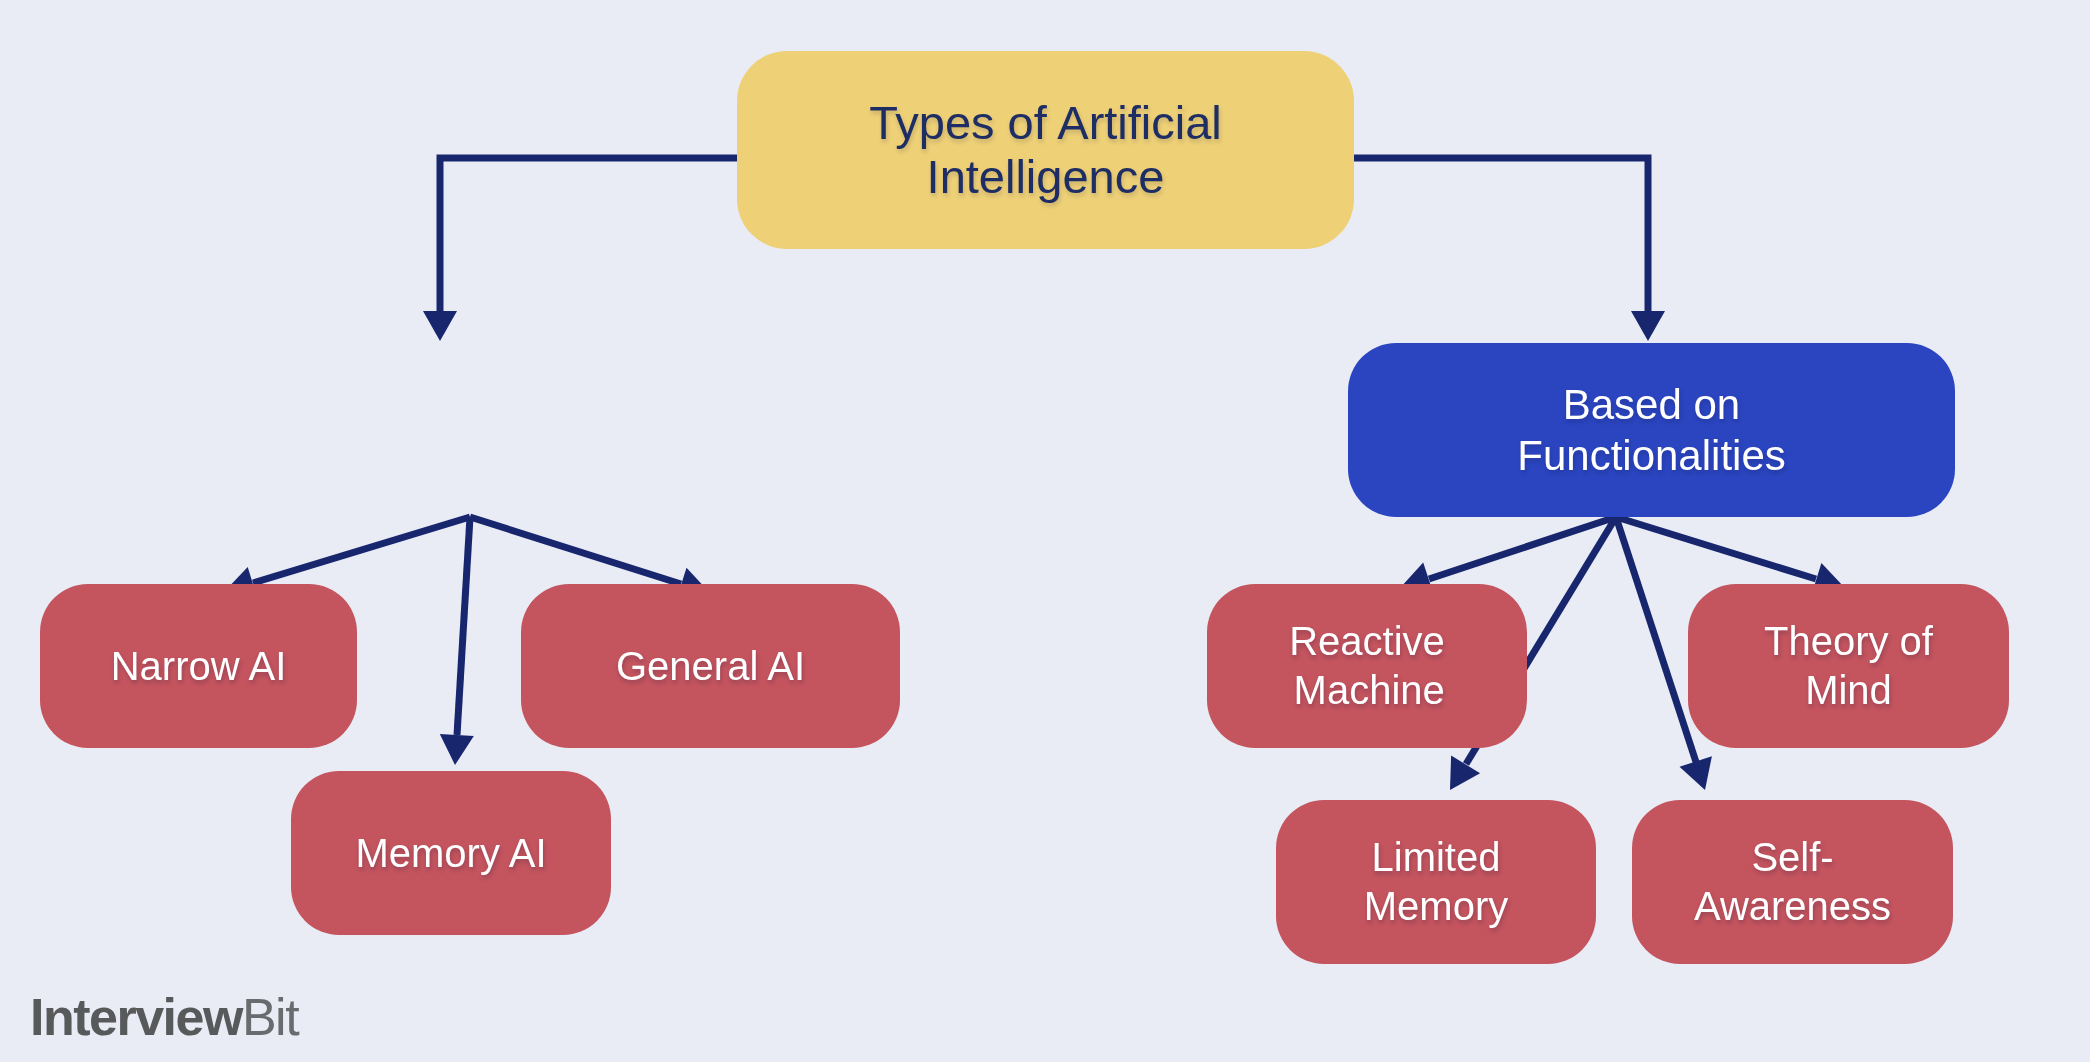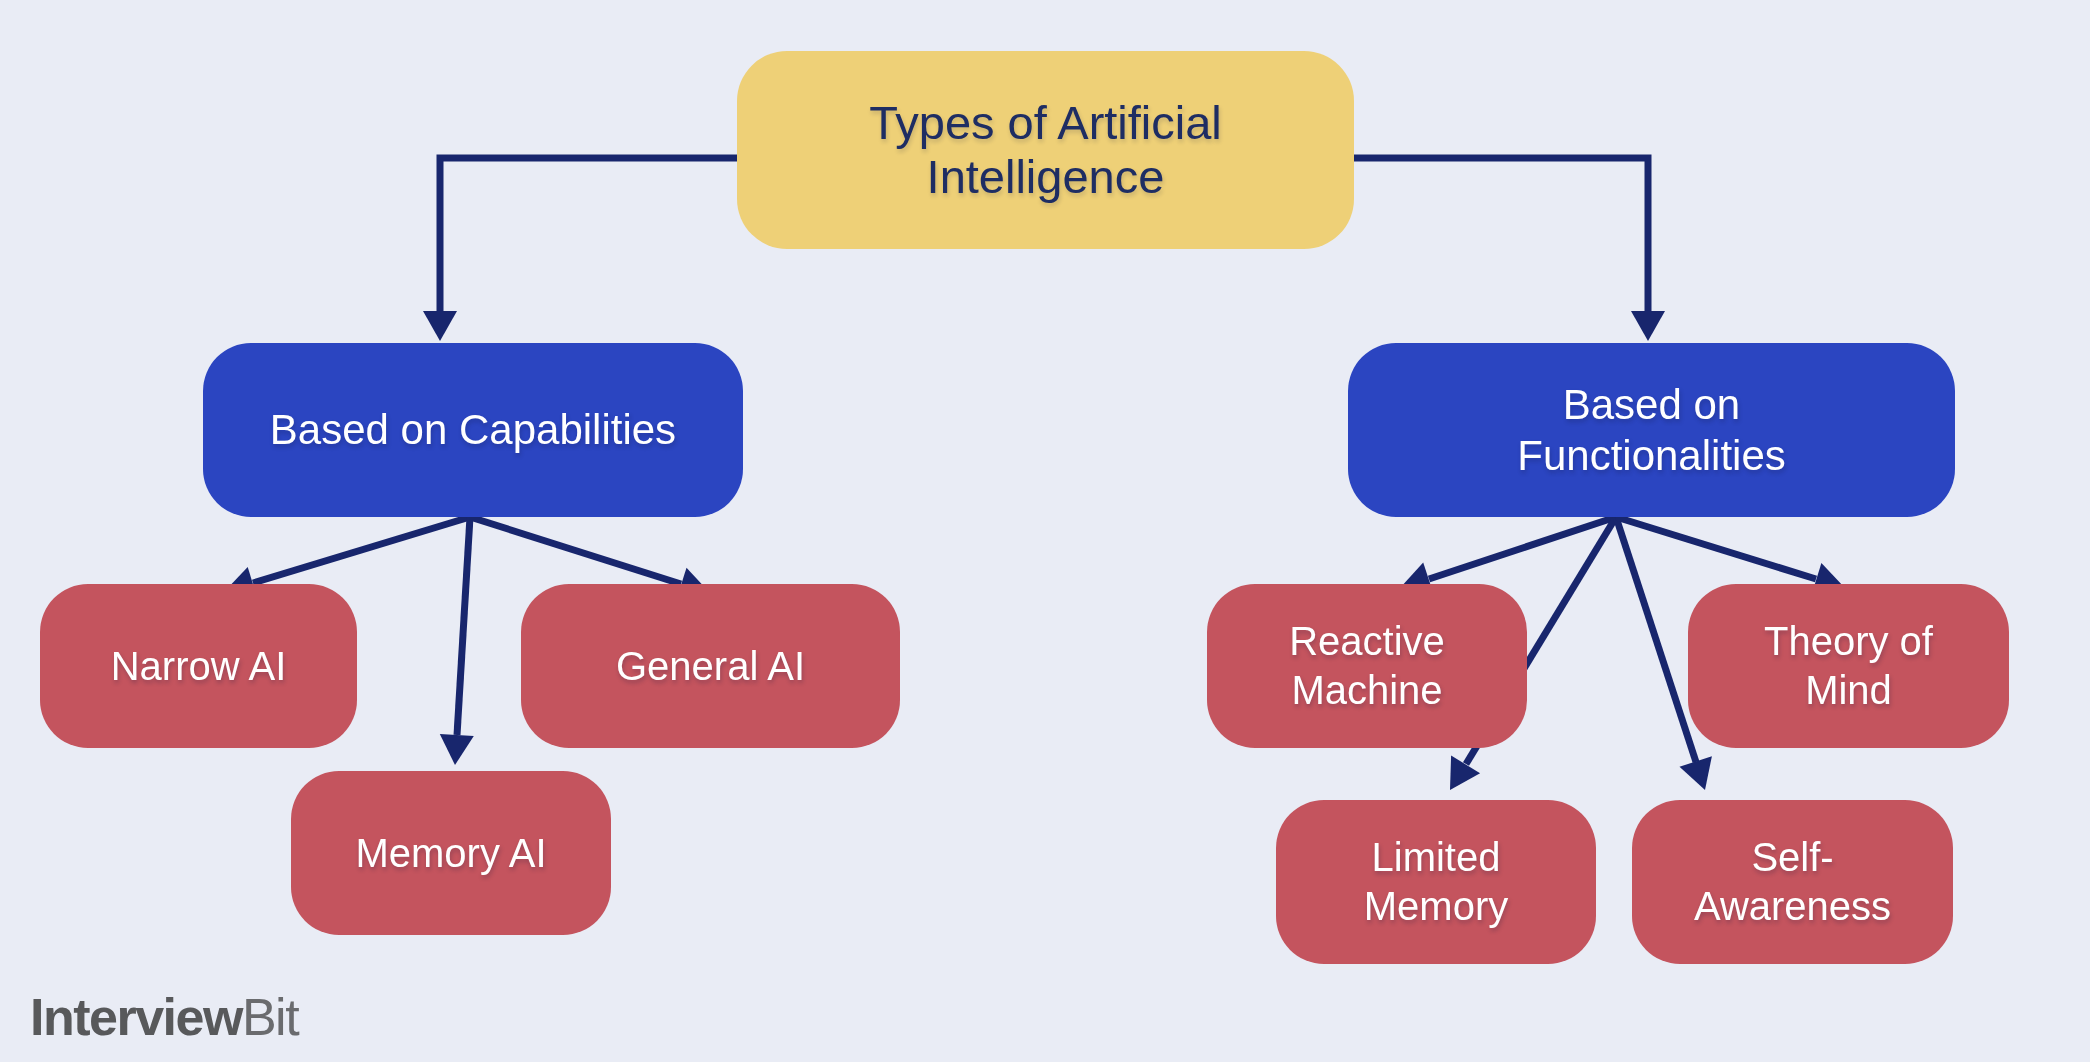--- a/index.html
+++ b/index.html
@@ -30,21 +30,21 @@
     background:var(--blue,#2b45c1);border-radius:48px;font-size:42px;
   }
   .node-capabilities{left:203px;top:343px;width:540px;height:174px;}
   .node-functionalities{left:1348px;top:343px;width:607px;height:174px;}
   .node-leaf{
     background:var(--red,#c4545e);border-radius:48px;font-size:40px;
   }
   .node-narrow{left:40px;top:584px;width:317px;height:164px;}
   .node-general{left:521px;top:584px;width:379px;height:164px;}
   .node-super{left:291px;top:771px;width:320px;height:164px;}
-  .node-reactive{left:1207px;top:584px;width:320px;height:164px;}
+  .node-reactive{left:1207px;top:584px;width:320px;height:164px;text-align:right;}
   .node-theory{left:1688px;top:584px;width:321px;height:164px;}
   .node-limited{left:1276px;top:800px;width:320px;height:164px;}
   .node-self{left:1632px;top:800px;width:321px;height:164px;}
 
   .logo{
     position:absolute;left:30px;top:953px;height:84px;
     display:flex;align-items:center;gap:20px;flex-direction:column;
   }
   .logo-text{
     font-size:52px;letter-spacing:-1.5px;margin-top:14px;
@@ -93,21 +93,20 @@
     </g>
     <g>
       <polyline class="cline" points="1616,517 1816,579"></polyline>
       <polygon class="ahead" points="1811.4,595.3 1821.4,562.9 1845,588"></polygon>
     </g>
   </svg>
 
   <div class="node node-root">Types of Artificial
 Intelligence</div>
 
-  <div class="node node-branch node-capabilities">Based on Capabilities</div>
   <div class="node node-branch node-functionalities">Based on
 Functionalities</div>
 
   <div class="node node-leaf node-narrow">Narrow AI</div>
   <div class="node node-leaf node-general">General AI</div>
   <div class="node node-leaf node-super">Memory AI</div>
   <div class="node node-leaf node-reactive">Reactive
 Machine</div>
   <div class="node node-leaf node-theory">Theory of
 Mind</div>

